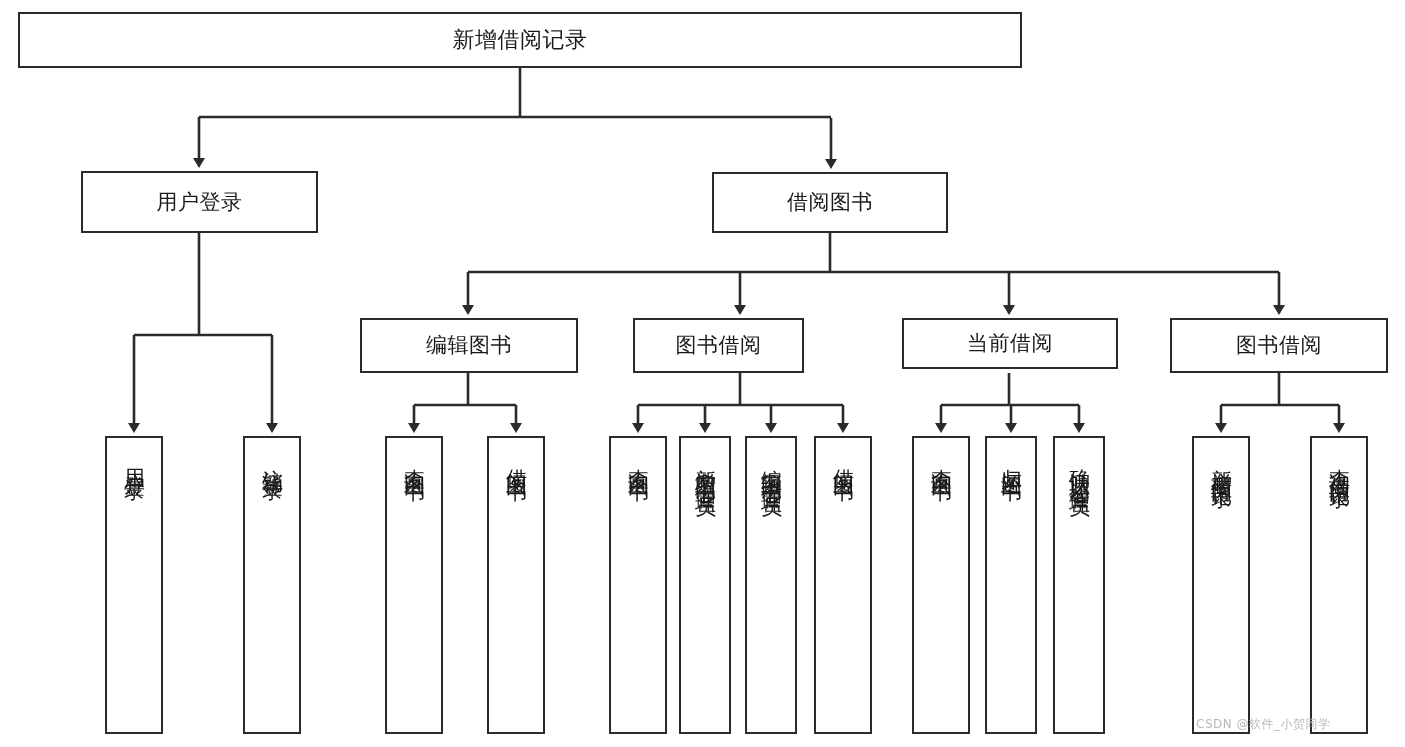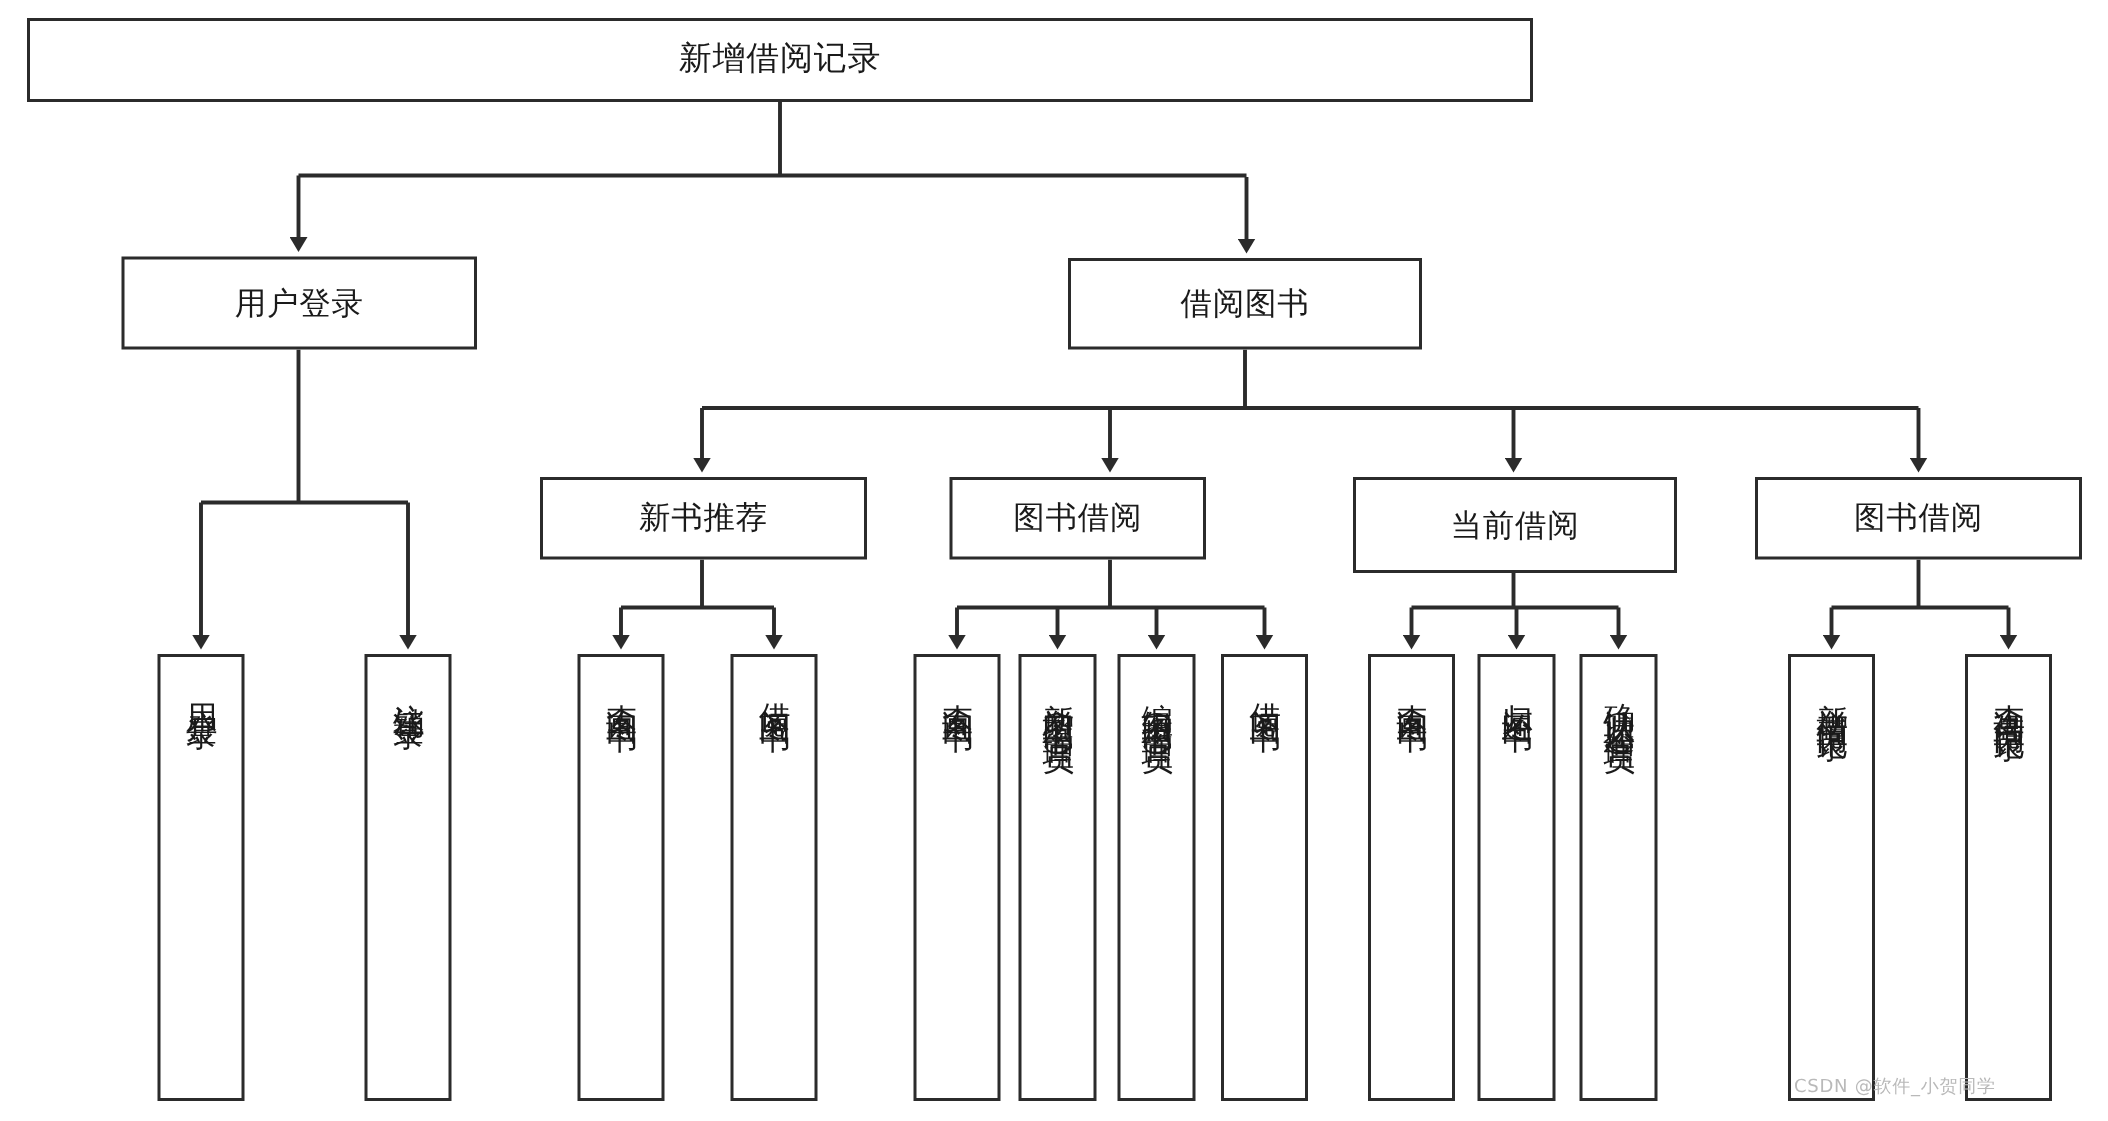--- a/index.html
+++ b/index.html
@@ -130,26 +130,26 @@
   </div>
 
   <div class="node h-node" style="left:81px; top:171px; width:237px; height:62px;">
     <span class="node-label">用户登录</span>
   </div>
   <div class="node h-node" style="left:712px; top:172px; width:236px; height:61px;">
     <span class="node-label">借阅图书</span>
   </div>
 
   <div class="node h-node" style="left:360px; top:318px; width:218px; height:55px;">
-    <span class="node-label">新书推荐</span>
+    <span class="node-label">编辑图书</span>
   </div>
   <div class="node h-node" style="left:633px; top:318px; width:171px; height:55px;">
     <span class="node-label">图书借阅</span>
   </div>
-  <div class="node h-node" style="left:902px; top:318px; width:216px; height:64px;">
+  <div class="node h-node" style="left:902px; top:318px; width:216px; height:51px;">
     <span class="node-label">当前借阅</span>
   </div>
   <div class="node h-node" style="left:1170px; top:318px; width:218px; height:55px;">
     <span class="node-label">图书借阅</span>
   </div>
 
   <div class="node v-node" style="left:105px; top:436px; width:58px; height:298px;">
     <span class="node-label">用户登录</span>
   </div>
   <div class="node v-node" style="left:243px; top:436px; width:58px; height:298px;">

